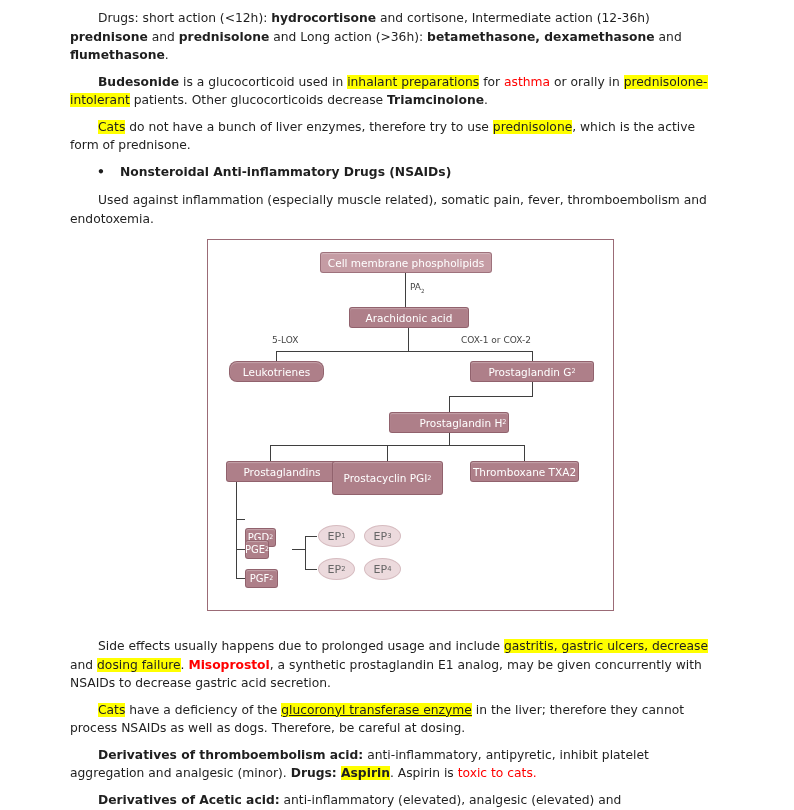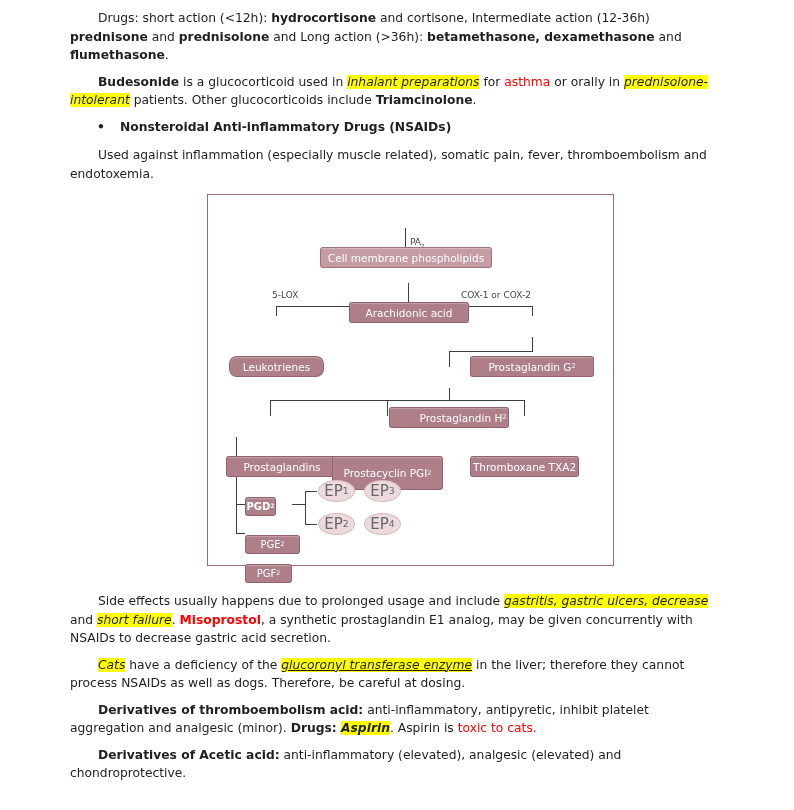--- a/index.html
+++ b/index.html
@@ -9,21 +9,21 @@
     color: var(--text, #1f1f1f);
     width: 794px;
   }
   .page { width: 794px; min-height: 810px; padding: 9px 64px 10px 70px; }
 
   
   .para { font-size: 12.3px; line-height: 18.5px; margin: 0 16px 8px 0; text-indent: 28px; }
   .para.bullet { text-indent: 0; padding-left: 50px; position: relative; margin: 3px 0 10px 0; }
   .bullet-dot { position: absolute; left: 27px; top: 0; font-weight: bold; }
   .b   { font-weight: bold; }
-  .hl  { background: var(--highlight, #ffff00); font-style: italic; }
+  .hl  { background: var(--highlight, #ffff00); }
   .red { color: var(--alert-red, #ff0000); }
   .u   { text-decoration: underline; }
 
   
   .diagram {
     position: relative;
     width: 407px; height: 372px;
     border: 1px solid var(--diagram-border, #9b6b76);
     margin: 11px 0 26px 137px;
     background: #ffffff;
@@ -31,62 +31,62 @@
   .node {
     position: absolute;
     display: flex; align-items: center; justify-content: center;
     background: var(--node-fill, #ae7f89);
     color: var(--node-text, #ffffff);
     font-size: 10.5px;
     border-radius: 3px;
     border: 1px solid rgba(110, 65, 75, 0.45);
     box-shadow: inset 0 1px 1px rgba(255,255,255,0.28);
     white-space: nowrap;
-    margin-top: 40px;
   }
   .node.node-light { background: var(--node-fill-top, #c59ca4); }
   .node.small { font-size: 10px; }
   .oval {
     position: absolute;
     display: flex; align-items: center; justify-content: center;
     background: var(--oval-fill, #ecdadd);
     border: 1px solid var(--oval-border, #d6bcc0);
     color: var(--oval-text, #666666);
     border-radius: 50%;
-    font-size: 15px;
+    font-size: 11px;
   }
   sub { font-size: 0.62em; line-height: 1; }
   .line { position: absolute; background: var(--connector, #3f3f3f); }
   .edge-label { position: absolute; font-size: 9px; color: #454545; white-space: nowrap; }
 
   
   .n-phos  { left: 112px; top: 12px;  width: 172px; height: 21px; }
   .n-arach { left: 141px; top: 67px;  width: 120px; height: 21px; }
   .n-leuk  { left: 21px;  top: 121px; width: 95px;  height: 21px; border-radius: 8px; }
   .n-pgg   { left: 262px; top: 121px; width: 124px; height: 21px; }
   .n-pgh   { left: 181px; top: 172px; width: 120px; height: 21px; padding-left: 28px; }
   .n-pros  { left: 18px;  top: 221px; width: 112px;  height: 21px; }
   .n-pgi   { left: 124px; top: 221px; width: 111px; height: 34px; }
   .n-txa   { left: 262px; top: 221px; width: 109px; height: 21px; }
-  .n-pgd   { left: 37px;  top: 262px; width: 31px;  height: 19px; font-weight: bold; }
-  .n-pge   { left: 37px;  top: 300px; width: 55px;  height: 19px; }
-  .n-pgf   { left: 37px;  top: 329px; width: 47px;  height: 19px; }
+  .n-pgd   { left: 37px;  top: 288px; width: 31px;  height: 19px; }
+  .n-pge   { left: 37px;  top: 300px; width: 24px;  height: 19px; }
+  .n-pgf   { left: 37px;  top: 329px; width: 33px;  height: 19px; }
   .o-ep1   { left: 110px; top: 285px; width: 37px;  height: 22px; }
   .o-ep3   { left: 156px; top: 285px; width: 37px;  height: 22px; }
   .o-ep2   { left: 110px; top: 318px; width: 37px;  height: 22px; }
   .o-ep4   { left: 156px; top: 318px; width: 37px;  height: 22px; }
 </style>
 </head>
 <body>
 
 <div class="page">
 
   <div>
       <div class="para"><span>Drugs: short action (&lt;12h): </span><span class="b">hydrocortisone</span><span> and cortisone, Intermediate action (12-36h) </span><span class="b">prednisone</span><span> and </span><span class="b">prednisolone</span><span> and Long action (&gt;36h): </span><span class="b">betamethasone, dexamethasone</span><span> and </span><span class="b">flumethasone</span><span>.</span></div>
-      <div class="para"><span class="b">Budesonide</span><span> is a glucocorticoid used in </span><span class="hl">inhalant preparations</span><span> for </span><span class="red">asthma</span><span> or orally in </span><span class="hl">prednisolone-intolerant</span><span> patients. Other glucocorticoids include </span><span class="b">Triamcinolone</span><span>.</span></div>
+      <div class="para"><span class="b">Budesonide</span><span> is a glucocorticoid used in </span><span class="hl">inhalant preparations</span><span> for </span><span class="red">asthma</span><span> or orally in </span><span class="hl">prednisolone-intolerant</span><span> patients. Other glucocorticoids decrease </span><span class="b">Triamcinolone</span><span>.</span></div>
+      <div class="para"><span class="hl">Cats</span><span> do not have a bunch of liver enzymes, therefore try to use </span><span class="hl">prednisolone</span><span>, which is the active form of prednisone.</span></div>
       <div class="para bullet"><span class="bullet-dot">•</span><span class="b">Nonsteroidal Anti-inflammatory Drugs (NSAIDs)</span></div>
       <div class="para"><span>Used against inflammation (especially muscle related), somatic pain, fever, thromboembolism and endotoxemia.</span></div>
     </div>
 
   <div class="diagram">
 
     <div class="line" style="left:197px;top:33px;width:1px;height:34px"></div>
     <div class="line" style="left:200px;top:88px;width:1px;height:23px"></div>
     <div class="line" style="left:68px;top:111px;width:257px;height:1px"></div>
     <div class="line" style="left:68px;top:111px;width:1px;height:10px"></div>
@@ -123,19 +123,19 @@
     <div class="node small n-pgd">PGD<sub>2</sub></div>
     <div class="node small n-pge">PGE<sub>2</sub></div>
     <div class="node small n-pgf">PGF<sub>2</sub></div>
     <div class="oval o-ep1">EP<sub>1</sub></div>
     <div class="oval o-ep3">EP<sub>3</sub></div>
     <div class="oval o-ep2">EP<sub>2</sub></div>
     <div class="oval o-ep4">EP<sub>4</sub></div>
   </div>
 
   <div>
-      <div class="para"><span>Side effects usually happens due to prolonged usage and include </span><span class="hl">gastritis, gastric ulcers, decrease</span><span> and </span><span class="hl">short failure</span><span>. </span><span class="b red">Misoprostol</span><span>, a synthetic prostaglandin E1 analog, may be given concurrently with NSAIDs to decrease gastric acid secretion.</span></div>
+      <div class="para"><span>Side effects usually happens due to prolonged usage and include </span><span class="hl">gastritis, gastric ulcers, decrease</span><span> and </span><span class="hl">dosing failure</span><span>. </span><span class="b red">Misoprostol</span><span>, a synthetic prostaglandin E1 analog, may be given concurrently with NSAIDs to decrease gastric acid secretion.</span></div>
       <div class="para"><span class="hl">Cats</span><span> have a deficiency of the </span><span class="hl u">glucoronyl transferase enzyme</span><span> in the liver; therefore they cannot process NSAIDs as well as dogs. Therefore, be careful at dosing.</span></div>
       <div class="para"><span class="b">Derivatives of thromboembolism acid:</span><span> anti-inflammatory, antipyretic, inhibit platelet aggregation and analgesic (minor). </span><span class="b">Drugs: </span><span class="b hl">Aspirin</span><span>. Aspirin is </span><span class="red">toxic to cats.</span></div>
       <div class="para"><span class="b">Derivatives of Acetic acid:</span><span> anti-inflammatory (elevated), analgesic (elevated) and chondroprotective. </span></div>
     </div>
 
 </div>
 
 </body></html>

